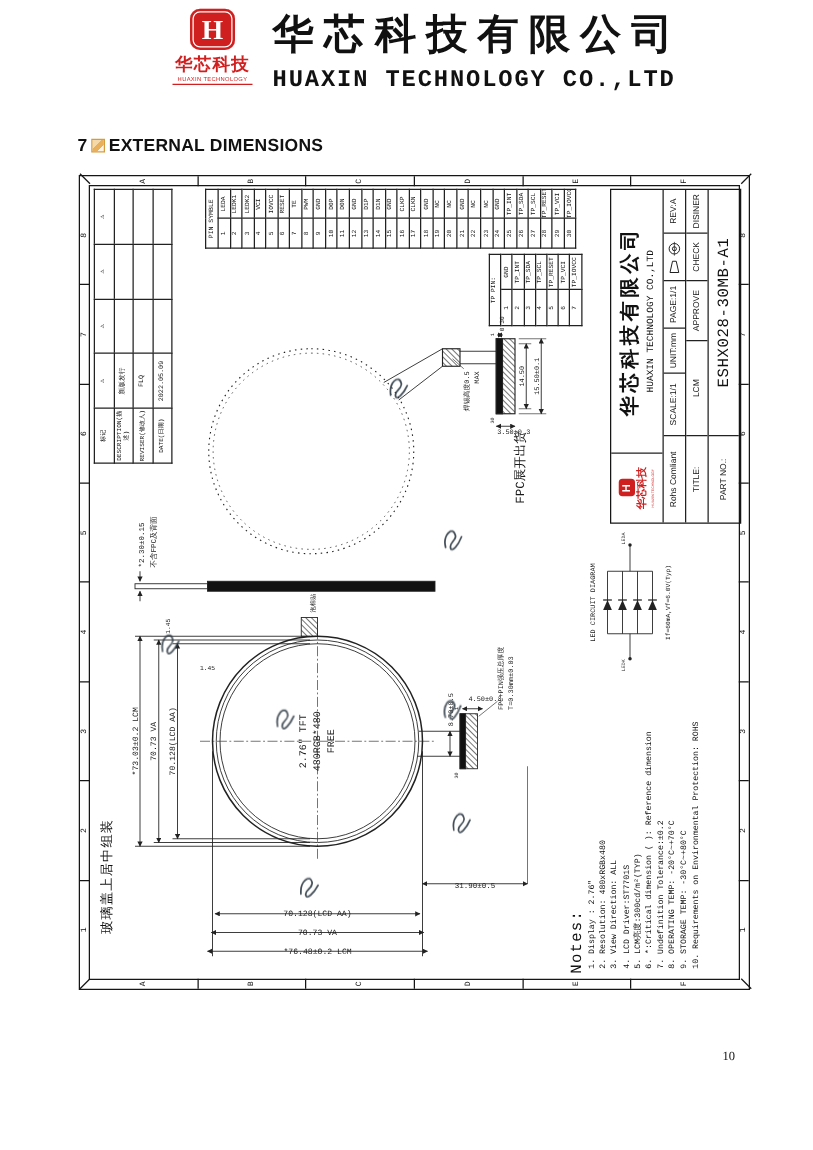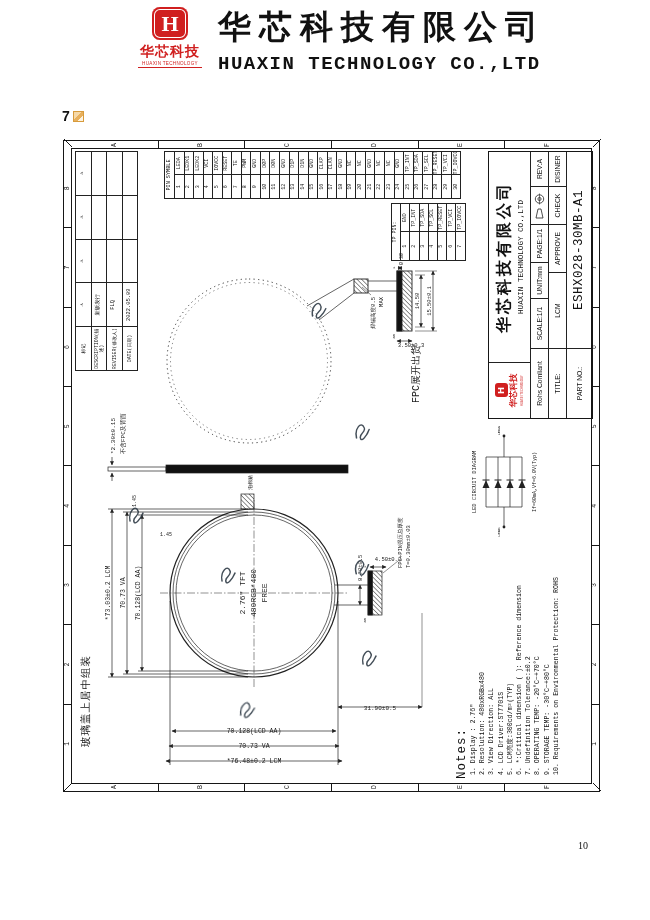--- a/index.html
+++ b/index.html
@@ -98,20 +98,21 @@
     </div>
     <div>
       <div class="company-cn">华芯科技有限公司</div>
       <div class="company-en">HUAXIN TECHNOLOGY CO.,LTD</div>
     </div>
   </div>
 
   <div class="section-title">
     <span>7</span>
       <span class="section-icon"></span>
+      <span>EXTERNAL DIMENSIONS</span>
   </div>
 
   <div class="sheet">
     <div class="sheet-inner"></div>
 
     <div class="band band-top">
       <div class="fcell">1</div>
         <div class="fcell">2</div>
         <div class="fcell">3</div>
         <div class="fcell">4</div>

